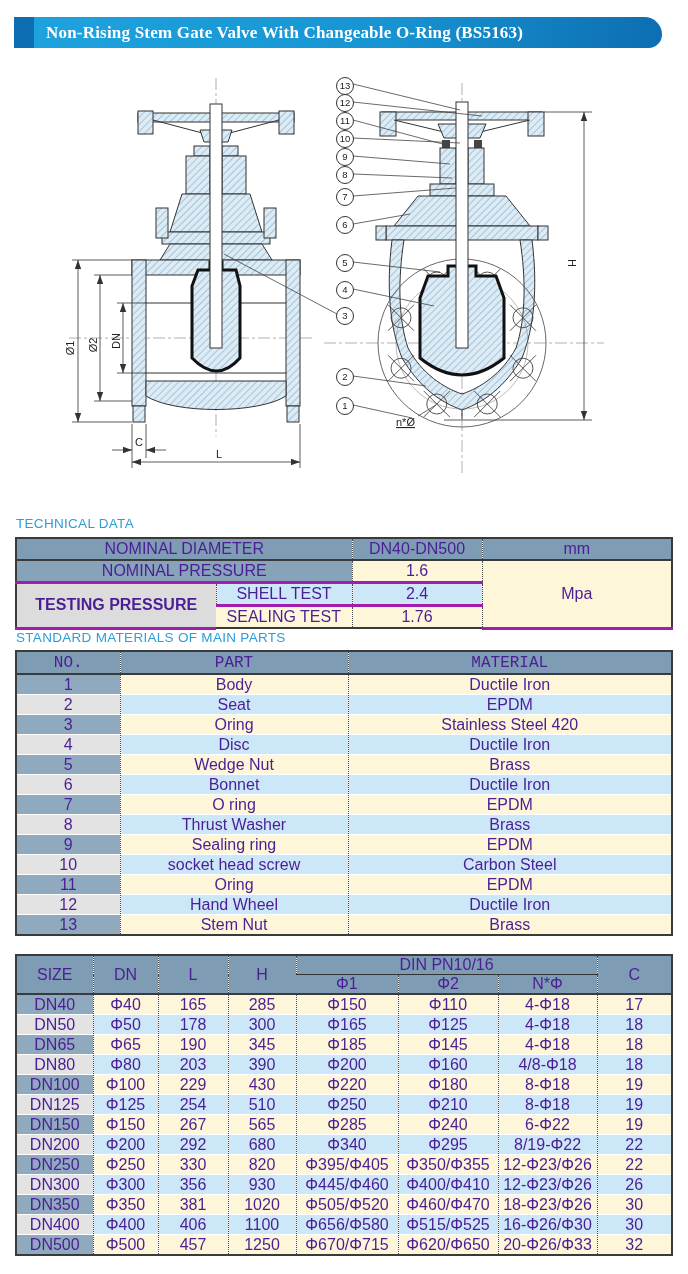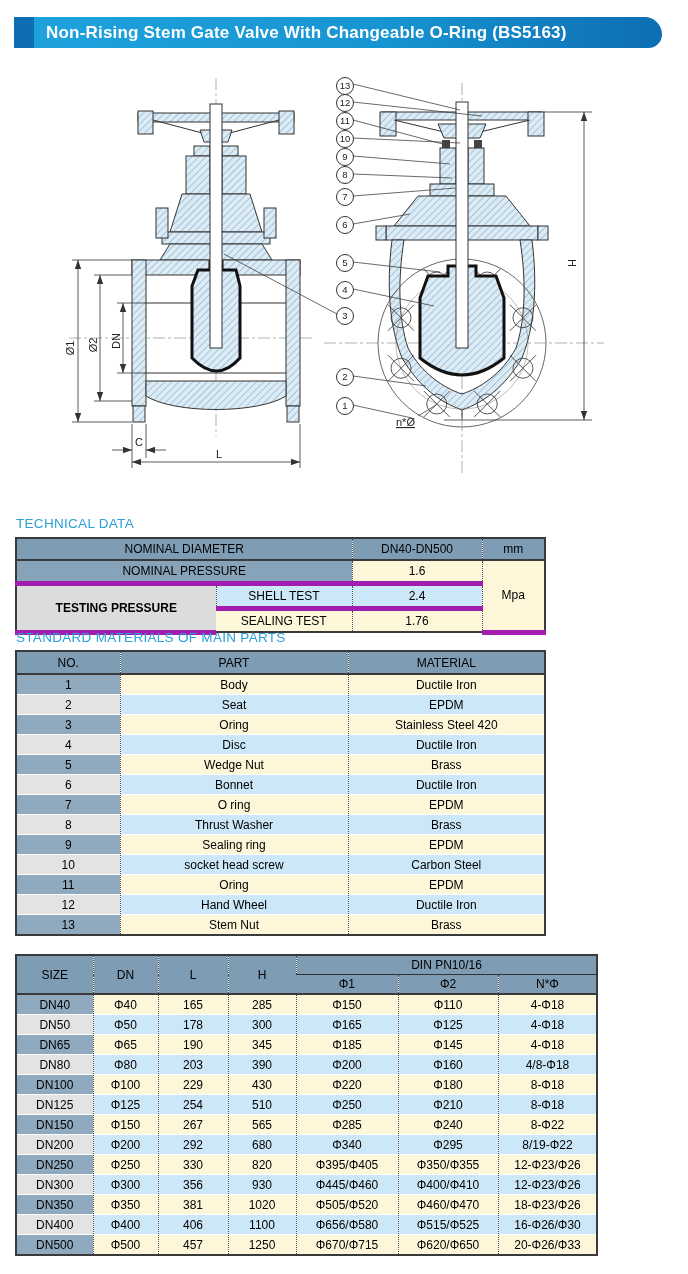--- a/index.html
+++ b/index.html
@@ -1,20 +1,20 @@
 <!DOCTYPE html>
 <html lang="en" style="--title_start: #1ea2de; --title_end: #0d6eb3; --heading: #2c9fd8; --header_bg: #7e9db5; --row_cream: #fdf6d8; --row_blue: #cbe7f8; --no_col_odd: #8fa9be; --no_col_even: #e3e3e3; --testing_gray: #dcdcdc;"><head>
 <meta charset="utf-8">
 <style>
   html,body{margin:0;padding:0;background:#fff;}
   .page{position:relative;width:688px;height:1274px;background:#fff;overflow:hidden;
         font-family:"Liberation Sans",sans-serif;color:#1b2838;}
 
   
-  .title-bar{position:absolute;left:14px;top:17px;width:648px;height:31px;display:flex;}
+  .title-bar{position:absolute;left:14px;top:17px;width:648px;height:31px;display:flex;font-family:Liberation Serif, serif;}
   .title-tab{width:20px;height:100%;background:var(--title_end,#0d6eb3);}
   .title-band{flex:1;height:100%;
       background:linear-gradient(90deg,var(--title_start,#1ea2de) 0%,#1795d2 55%,var(--title_end,#0d6eb3) 100%);
       border-radius:0 26px 20px 0;color:#fff;font-size:17px;font-weight:bold;
       display:flex;align-items:center;padding-left:12px;letter-spacing:.2px;}
 
   
   .drawing{position:absolute;left:14px;top:58px;}
   .ln{stroke:#333;fill:none;stroke-width:1;}
   .hp{fill:url(#hatch);stroke:#333;stroke-width:1;}
@@ -22,44 +22,44 @@
   .dim{stroke:#333;stroke-width:.8;fill:none;}
   .ldr{stroke:#444;stroke-width:.8;fill:none;}
   .dtx{font-size:11px;fill:#222;font-family:"Liberation Sans",sans-serif;}
   .btx{font-size:9.5px;fill:#222;text-anchor:middle;font-family:"Liberation Sans",sans-serif;}
   .balloon circle{fill:#fff;stroke:#333;stroke-width:1;}
 
   
   .section-heading{position:absolute;left:16px;font-size:13.5px;color:var(--heading,#2c9fd8);letter-spacing:.3px;}
 
   
-  table{border-collapse:collapse;table-layout:fixed;position:absolute;left:15px;width:531px;
-        font-size:12px;color:#000000;}
+  table{border-collapse:collapse;table-layout:fixed;position:absolute;left:15px;width:658px;
+        font-size:16px;color:#4c1d95;}
   th,td{text-align:center;vertical-align:middle;padding:0 2px;font-weight:normal;
         border-left:1px dotted #4a4a4a;overflow:hidden;white-space:nowrap;}
   th:first-child,td:first-child{border-left:none;}
   table{border:2px solid #3a3a3a;}
   thead th{background:var(--header_bg,#7e9db5);border-bottom:2px solid #3a3a3a;}
   tbody td{border-bottom:1px solid #fff;height:19px;}
   tbody tr:last-child td{border-bottom:none;}
 
   
   .tech-table{top:537px;}
   .tech-table td,.tech-table th{height:20px;}
   .hdrblue{background:var(--header_bg,#7e9db5);}
   .hdrblue2{background:#87a3b9;}
   .cream{background:var(--row_cream,#fdf6d8);}
   .lblue{background:var(--row_blue,#cbe7f8);}
   .graycell{background:var(--testing_gray,#dcdcdc);font-weight:bold;}
   .tech-table .r1{border-bottom:2px solid #3a3a3a;}
-  .tech-table td{border-bottom:5px solid #a21caf;}
+  .tech-table td{border-bottom:3px solid #a21caf;}
 
   
   .mat-table{top:650px;}
-  .mat-table thead th{height:21px;}
+  .mat-table thead th{height:21px;font-family:Liberation Mono, monospace;}
   .mat-table tbody tr:nth-child(odd) td{background:var(--row_cream,#fdf6d8);}
   .mat-table tbody tr:nth-child(even) td{background:var(--row_blue,#cbe7f8);}
   .mat-table tbody tr:nth-child(odd) td:first-child{background:var(--no_col_odd,#8fa9be);}
   .mat-table tbody tr:nth-child(even) td:first-child{background:var(--no_col_even,#e3e3e3);}
 
   
   .size-table{top:954px;}
   .size-table thead th{height:18px;}
   .size-table thead th.group{border-bottom:1.5px solid #333;}
   .size-table thead tr:first-child th[rowspan]{border-bottom:2px solid #3a3a3a;}
@@ -535,21 +535,21 @@
           <td>8-Φ18</td>
           <td>19</td>
         </tr>
         <tr>
           <td>DN150</td>
           <td>Φ150</td>
           <td>267</td>
           <td>565</td>
           <td>Φ285</td>
           <td>Φ240</td>
-          <td>8-Φ22</td>
+          <td>6-Φ22</td>
           <td>19</td>
         </tr>
         <tr>
           <td>DN200</td>
           <td>Φ200</td>
           <td>292</td>
           <td>680</td>
           <td>Φ340</td>
           <td>Φ295</td>
           <td>8/19-Φ22</td>

